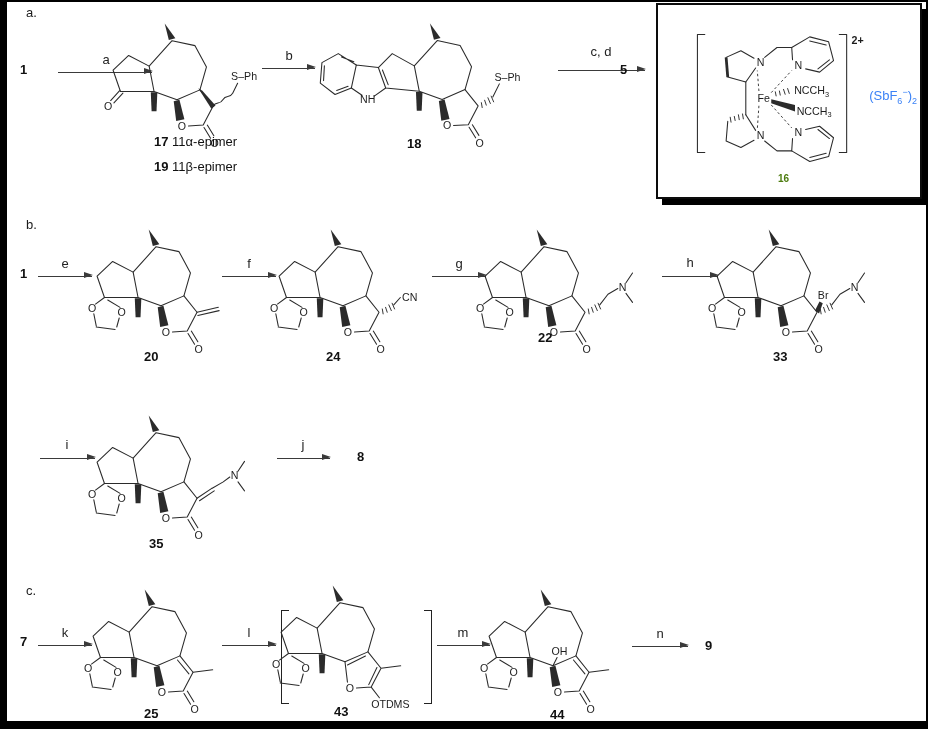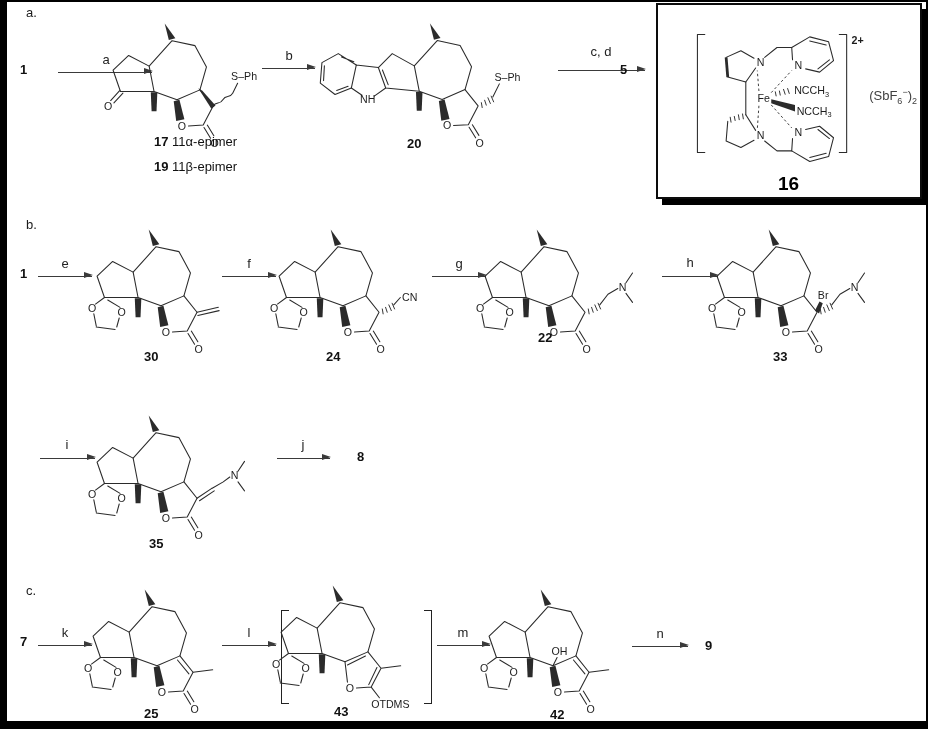--- a/index.html
+++ b/index.html
@@ -21,23 +21,23 @@
   .mol{position:absolute;}
   .b{stroke:#2b2b2b;stroke-width:1.3;fill:none;stroke-linecap:round;stroke-linejoin:round;}
   .bb{stroke:#2b2b2b;stroke-width:3.4;fill:none;stroke-linecap:butt;}
   .w{fill:#2b2b2b;stroke:none;}
   .hz{stroke:#2b2b2b;stroke-width:1.15;fill:none;stroke-linecap:round;}
   .dsh{stroke:#2b2b2b;stroke-width:1.1;fill:none;stroke-dasharray:3 3;}
   .at{font-family:"Liberation Sans",sans-serif;font-size:13px;fill:#1c1c1c;text-anchor:middle;}
   .atl{font-family:"Liberation Sans",sans-serif;font-size:13px;fill:#1c1c1c;text-anchor:start;}
   .box16{position:absolute;left:656px;top:3px;width:262px;height:192px;border:2px solid #0c0c0c;
          background:#fff;box-shadow:6px 6px 0 #000;}
-  .sbf6{position:absolute;right:3px;top:82px;font-size:13px;color:#404040;white-space:nowrap;}
+  .sbf6{position:absolute;right:3px;top:82px;font-size:13px;color:#3b82f6;white-space:nowrap;}
   .sbf6 sub,.sbf6 sup{font-size:9px;}
-  .num16{position:absolute;left:120px;top:168px;font-size:19px;font-weight:bold;color:#000000;}
+  .num16{position:absolute;left:120px;top:168px;font-size:10px;font-weight:bold;color:#4d7c0f;}
   .brk{position:absolute;width:7px;border:1.8px solid #222;}
   .brkL{border-right:none;}
   .brkR{border-left:none;}
 </style>
 </head>
 <body>
 
 <div class="canvas">
 
   <svg width="0" height="0" style="position:absolute">
@@ -110,21 +110,21 @@
     <path class="b" d="M49 60 L27 46 L7 57 L5 82 L23 96 L43 88 M46 56 L31 50 M10 61 L9 79 M25 91 L39 86"></path>
     <text class="at" x="63" y="106">NH</text>
     <path class="b" d="M182 90 L198 110 L186 133 L168 134 M187 136 L195 149 M191 133 L199 146"></path>
     <polygon class="w" points="150,104 157,102 163,126 153,128"></polygon>
     <path class="hz" d="M202 106 L203 112 M206 103 L208 109 M210 100 L213 107 M214 98 L217 105"></path>
     <path class="b" d="M216 99 L224 83"></path>
     <text class="at" x="160" y="138">O</text>
     <text class="at" x="200" y="160">O</text>
     <text class="atl" x="218" y="79">S–Ph</text>
   </svg>
-  <div class="num" style="left:407px;top:136px">20</div>
+  <div class="num" style="left:407px;top:136px">18</div>
 
   <div class="arr" style="left:558px;top:70px;width:87px"></div>
   <div class="steplbl" style="left:601px;top:44px">c, d</div>
   <div class="num" style="left:620px;top:62px">5</div>
 
   <div class="box16">
     <svg style="position:absolute;left:14px;top:8px" width="205" height="156" viewBox="0 0 250 190">
       <path class="b" d="M40 26 L31 26 L31 170 L40 170 M204 26 L213 26 L213 170 L204 170"></path>
       <path class="b" d="M100 55 L84 46 L66 54 M68 78 L90 84 L102 67"></path>
       <path class="bb" d="M66 54 L68 78"></path>
@@ -159,21 +159,21 @@
 
   <svg class="mol" style="left:84px;top:222px" width="172" height="133" viewBox="0 0 210 162">
     <use href="#core"></use>
       <use href="#lactS"></use>
     <path class="b" d="M138 110 L164 104 M139 114 L165 108"></path>
     <text class="at" x="10" y="110">O</text>
     <text class="at" x="46" y="115">O</text>
     <text class="at" x="100" y="139">O</text>
     <text class="at" x="140" y="160">O</text>
   </svg>
-  <div class="num" style="left:144px;top:349px">30</div>
+  <div class="num" style="left:144px;top:349px">20</div>
 
   <div class="arr" style="left:222px;top:276px;width:54px"></div>
   <div class="steplbl" style="left:249px;top:256px">f</div>
 
   <svg class="mol" style="left:266px;top:222px" width="172" height="133" viewBox="0 0 210 162">
     <use href="#core"></use>
       <use href="#lactS"></use>
       <use href="#hashR"></use>
     <path class="b" d="M156 101 L164 92"></path>
     <text class="atl" x="166" y="96">CN</text>
@@ -274,19 +274,19 @@
   <svg class="mol" style="left:476px;top:582px" width="172" height="133" viewBox="0 0 210 162">
     <use href="#core"></use>
       <use href="#lactE"></use>
     <path class="b" d="M94 102 L99 92"></path>
     <text class="at" x="102" y="89">OH</text>
     <text class="at" x="10" y="110">O</text>
     <text class="at" x="46" y="115">O</text>
     <text class="at" x="100" y="139">O</text>
     <text class="at" x="140" y="160">O</text>
   </svg>
-  <div class="num" style="left:550px;top:707px">42</div>
+  <div class="num" style="left:550px;top:707px">44</div>
 
   <div class="arr" style="left:632px;top:646px;width:56px"></div>
   <div class="steplbl" style="left:660px;top:626px">n</div>
   <div class="num" style="left:705px;top:638px">9</div>
 
 </div>
 
 </body></html>

